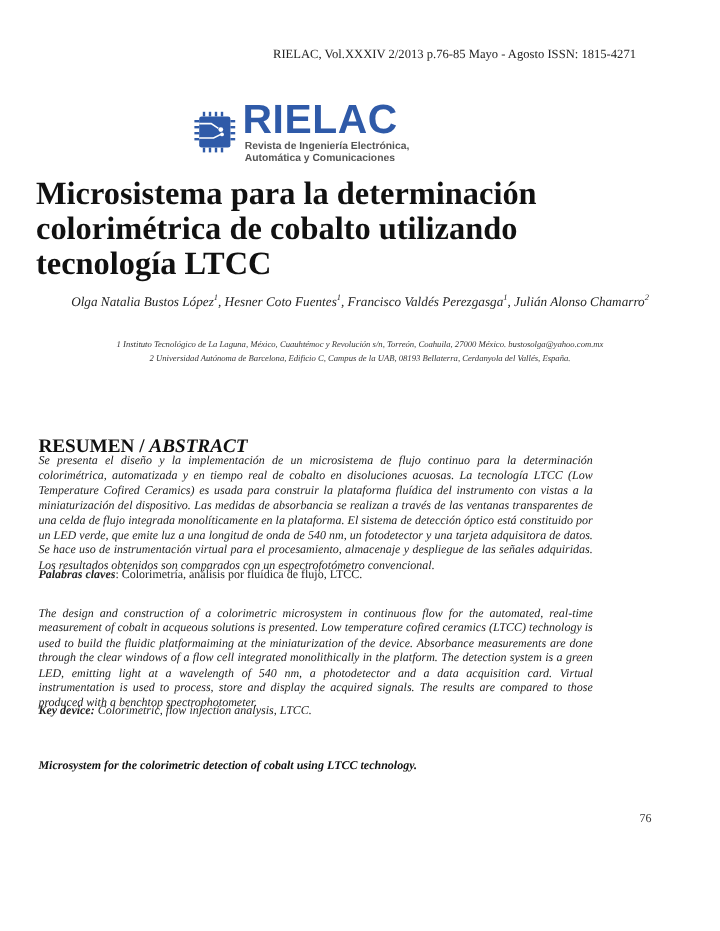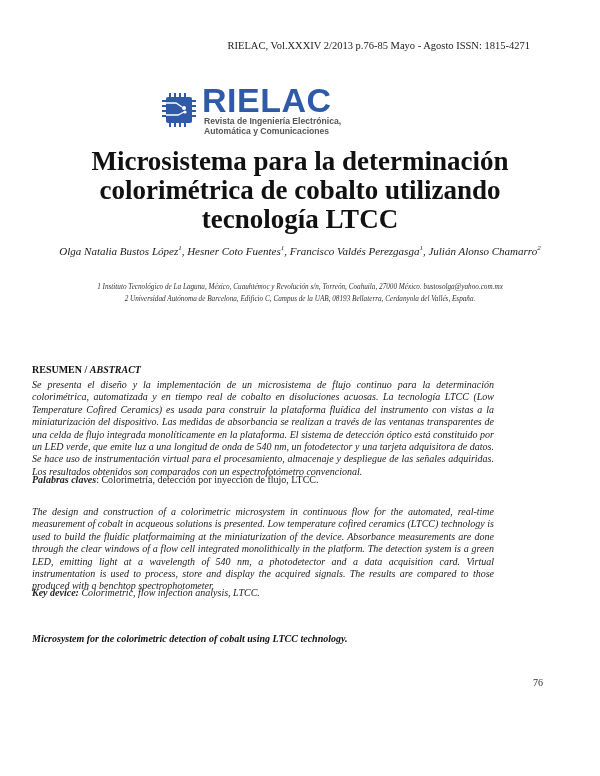--- a/index.html
+++ b/index.html
@@ -21,38 +21,38 @@
       font-family: "Liberation Sans", "DejaVu Sans", sans-serif;
       font-size: 34px; font-weight: bold; color: #2f5aa8; line-height: 32px; letter-spacing: 0.5px;
     }
     .logo-sub {
       font-family: "Liberation Sans", "DejaVu Sans", sans-serif;
       font-size: 8.6px; font-weight: bold; color: #555; line-height: 10px; margin-left: 2px;
     }
 
     .title {
       position: absolute; left: 30px; width: 540px; top: 147px;
-      text-align: center; font-weight: bold; font-size: 27px; line-height: 29px; color: #111;
+      font-weight: bold; font-size: 27px; line-height: 29px; color: #111;
     }
 
     .authors {
       position: absolute; left: 40px; width: 520px; top: 241px;
       text-align: center; font-style: italic; font-size: 11px; line-height: 15px; color: #222;
     }
     .authors sup { font-size: 7px; }
 
     .affil {
       position: absolute; left: 30px; width: 540px; text-align: center;
       font-style: italic; font-size: 7.2px; line-height: 10px; color: #333;
     }
     .affil1 { top: 282px; }
     .affil2 { top: 294px; }
 
     .section-head {
-      position: absolute; left: 32px; top: 364px; font-size: 10px; font-weight: bold; color: #111;
+      position: absolute; left: 32px; top: 364px; font-size: 16px; font-weight: bold; color: #111;
     }
     .section-head .ital { font-style: italic; }
 
     .para {
       position: absolute; left: 32px; width: 462px;
       font-style: italic; font-size: 10px; line-height: 12.4px; text-align: justify; color: #222;
     }
     .p-es { top: 379px; }
     .p-en { top: 506px; }
 
@@ -129,21 +129,21 @@
   <div>2 Universidad Autónoma de Barcelona, Edificio C, Campus de la UAB, 08193 Bellaterra, Cerdanyola del Vallés, España.</div>
 </div>
 
 <div class="section-head">
   <span>RESUMEN / </span><span class="ital">ABSTRACT</span>
 </div>
 
 <div class="para p-es">Se presenta el diseño y la implementación de un microsistema de flujo continuo para la determinación colorimétrica, automatizada y en tiempo real de cobalto en disoluciones acuosas. La tecnología LTCC (Low Temperature Cofired Ceramics) es usada para construir la plataforma fluídica del instrumento con vistas a la miniaturización del dispositivo. Las medidas de absorbancia se realizan a través de las ventanas transparentes de una celda de flujo integrada monolíticamente en la plataforma. El sistema de detección óptico está constituido por un LED verde, que emite luz a una longitud de onda de 540 nm, un fotodetector y una tarjeta adquisitora de datos. Se hace uso de instrumentación virtual para el procesamiento, almacenaje y despliegue de las señales adquiridas. Los resultados obtenidos son comparados con un espectrofotómetro convencional.</div>
 
 <div class="kw kw-es">
-  <b>Palabras claves</b><span>: Colorimetría, detección por inyección de flujo, LTCC.</span>
+  <b>Palabras claves</b><span>: Colorimetría, análisis por fluídica de flujo, LTCC.</span>
 </div>
 
 <div class="para p-en">The design and construction of a colorimetric microsystem in continuous flow for the automated, real-time measurement of cobalt in acqueous solutions is presented. Low temperature cofired ceramics (LTCC) technology is used to build the fluidic platformaiming at the miniaturization of the device. Absorbance measurements are done through the clear windows of a flow cell integrated monolithically in the platform. The detection system is a green LED, emitting light at a wavelength of 540 nm, a photodetector and a data acquisition card. Virtual instrumentation is used to process, store and display the acquired signals. The results are compared to those produced with a benchtop spectrophotometer.</div>
 
 <div class="kw kw-en">
   <b>Key device:</b><span class="val"> Colorimetric, flow injection analysis, LTCC.</span>
 </div>
 
 <div class="en-title">Microsystem for the colorimetric detection of cobalt using LTCC technology.</div>
 

